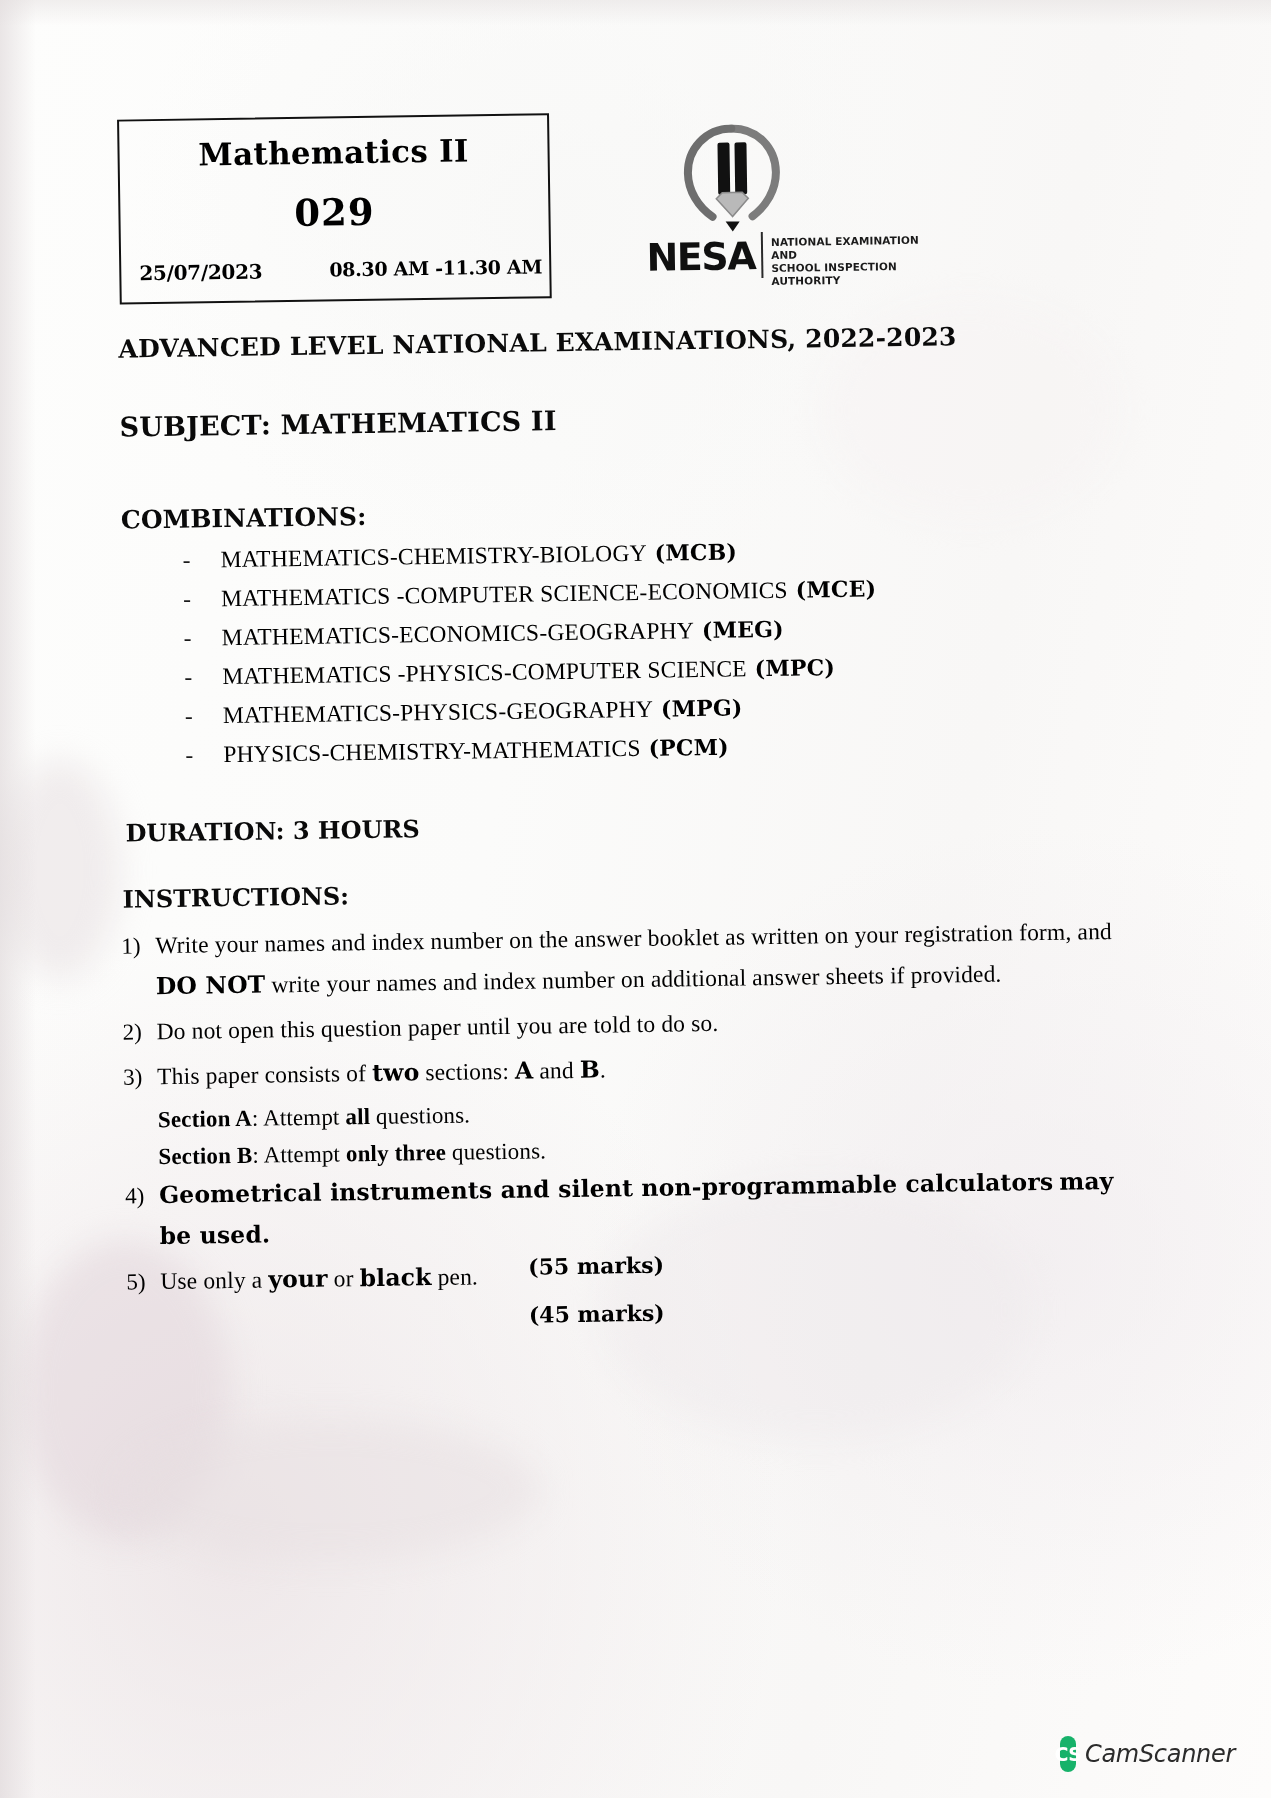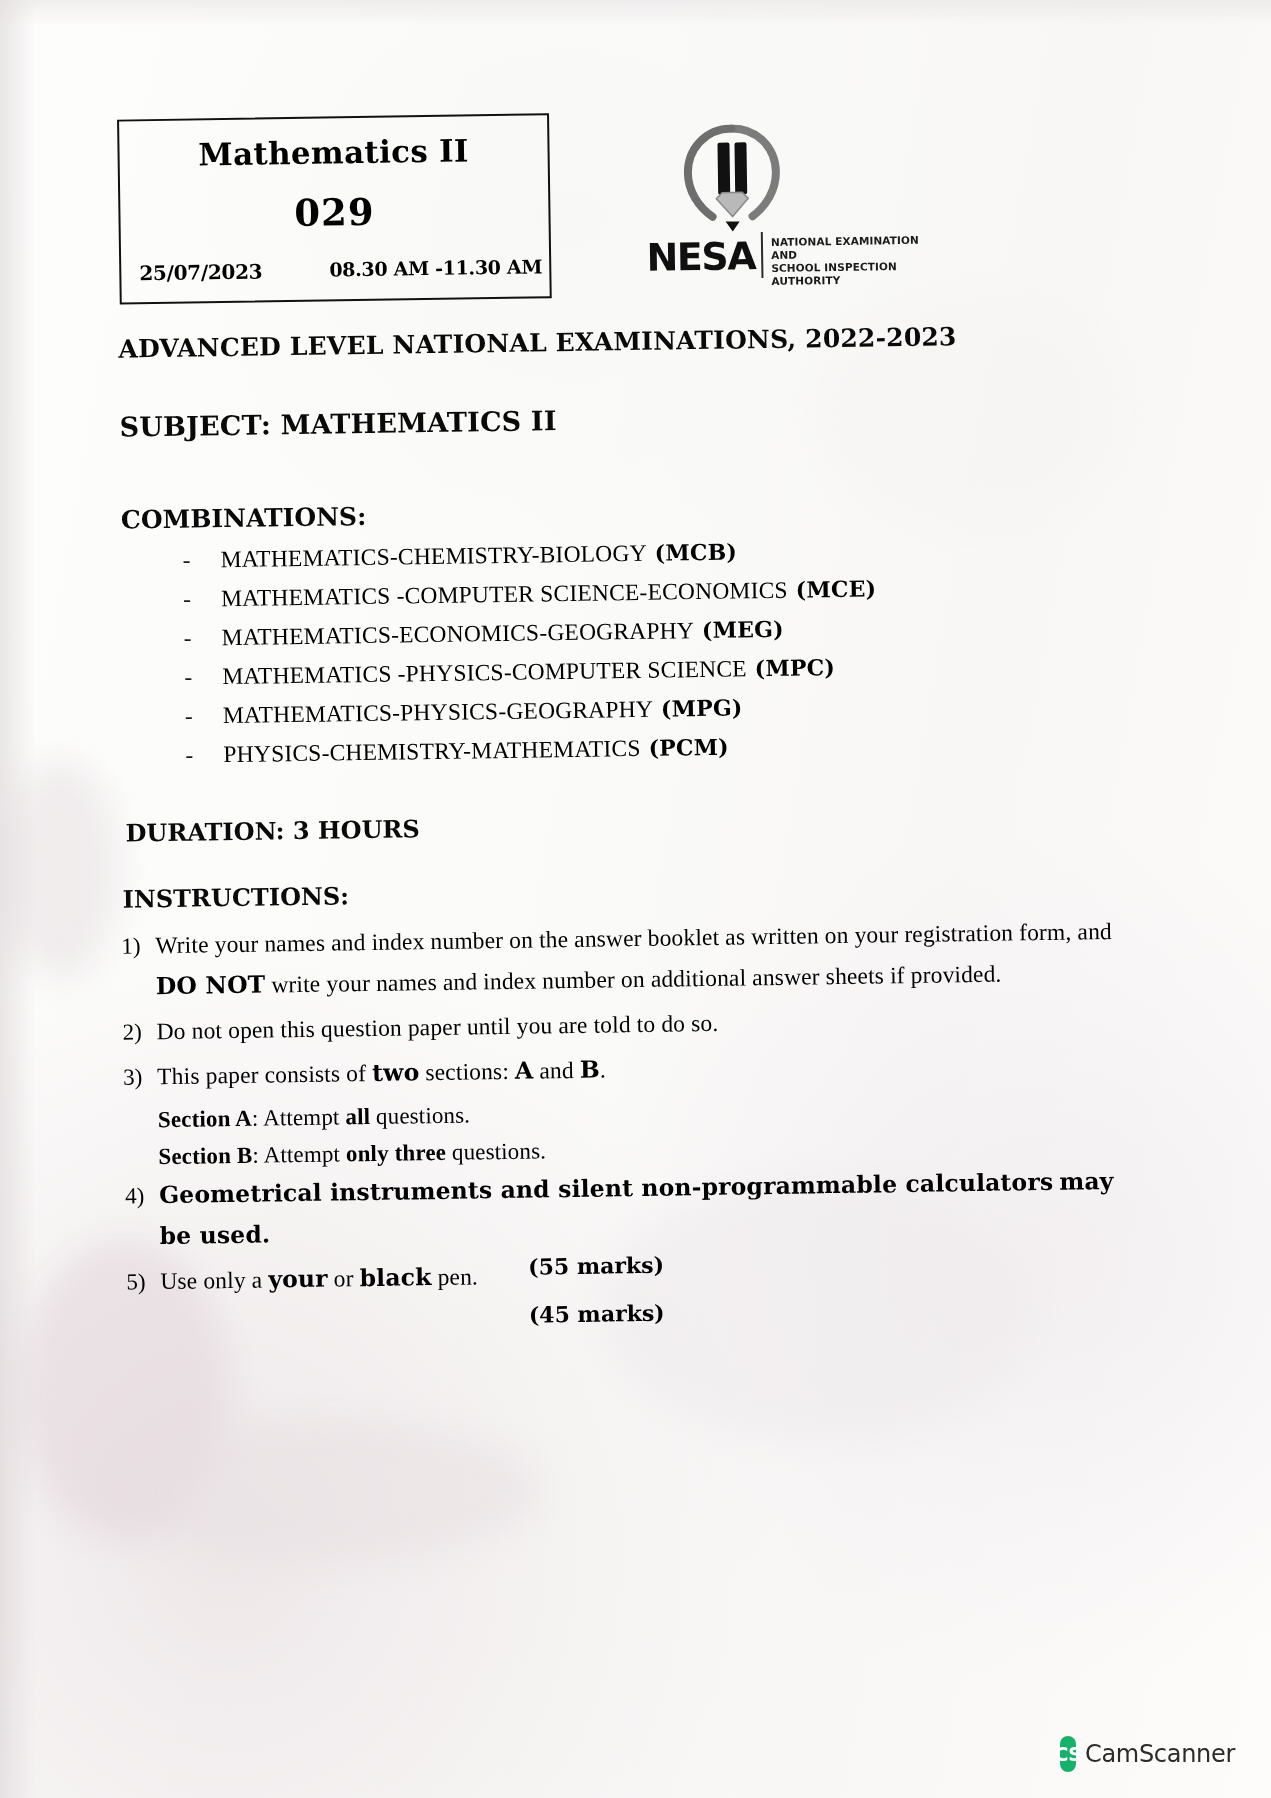--- a/index.html
+++ b/index.html
@@ -264,20 +264,21 @@
     display: flex;
     align-items: center;
     justify-content: center;
     letter-spacing: -0.5px;
   }
   #cs-label {
     font-family: "DejaVu Sans", "Liberation Sans", sans-serif;
     font-size: 24px;
     color: #2b2b2b;
     letter-spacing: -0.3px;
+    font-style: italic;
   }
 </style>
 </head>
 <body>
 
 <div id="page">
   <div class="smudge" id="sm1"></div>
   <div class="smudge" id="sm2"></div>
   <div class="smudge" id="sm3"></div>
   <div class="smudge" id="sm4"></div>

